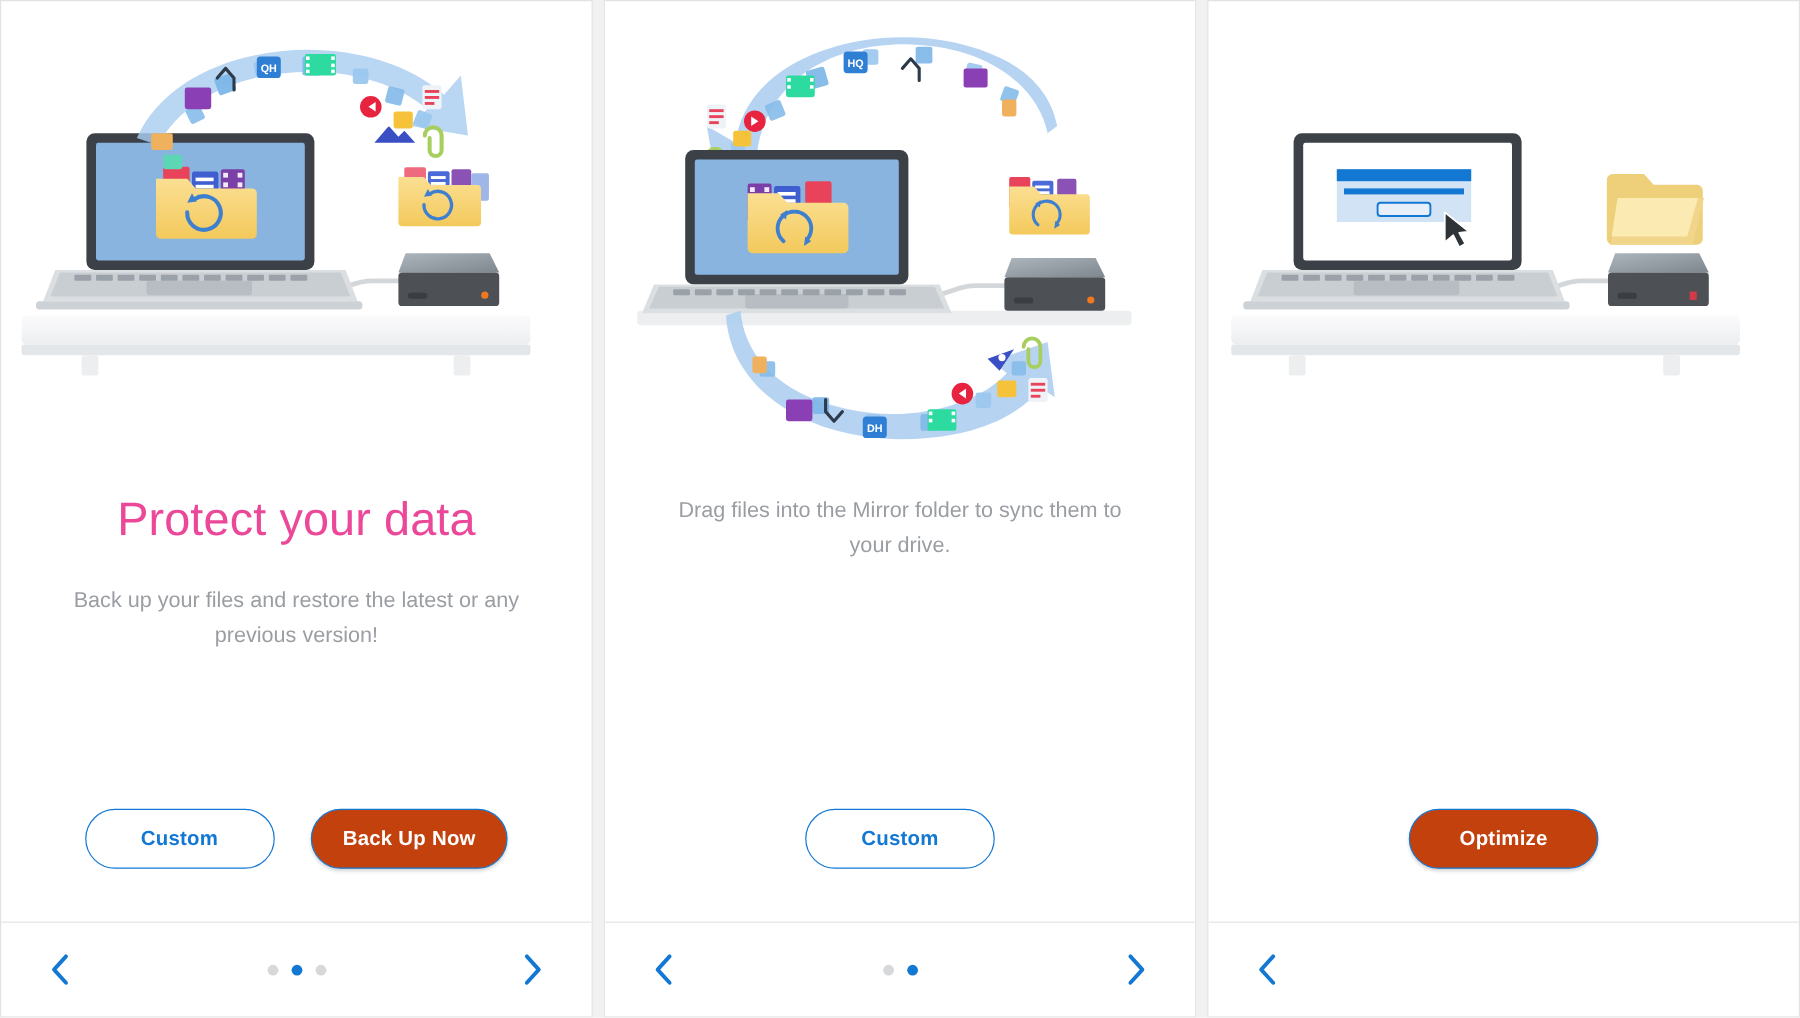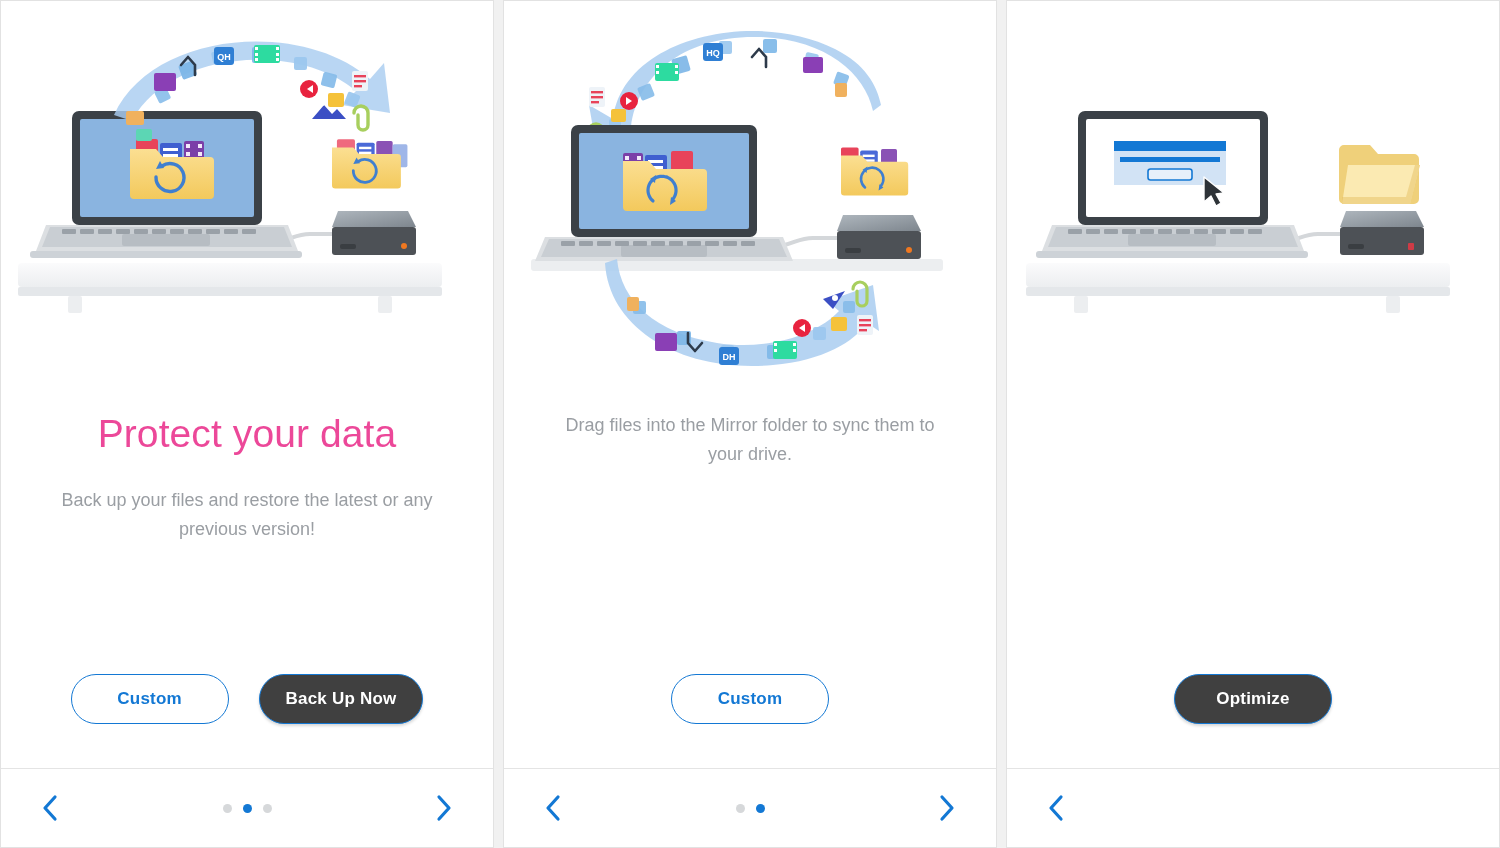--- a/index.html
+++ b/index.html
@@ -103,21 +103,21 @@
     cursor: pointer;
     font-family: "Liberation Sans", sans-serif;
     letter-spacing: 0.2px;
   }
   .btn-outline {
     background: #ffffff;
     border: 1.6px solid #1378d4;
     color: #1378d4;
   }
   .btn-primary {
-    background: #404040;
+    background: #c2410c;
     border: 1.6px solid #1378d4;
     color: #ffffff;
     box-shadow: 0 2px 3px rgba(0,0,0,0.16);
   }
 
   
   .footer {
     flex: 0 0 78px;
     border-top: 1px solid #e4e4e4;
     display: flex;

